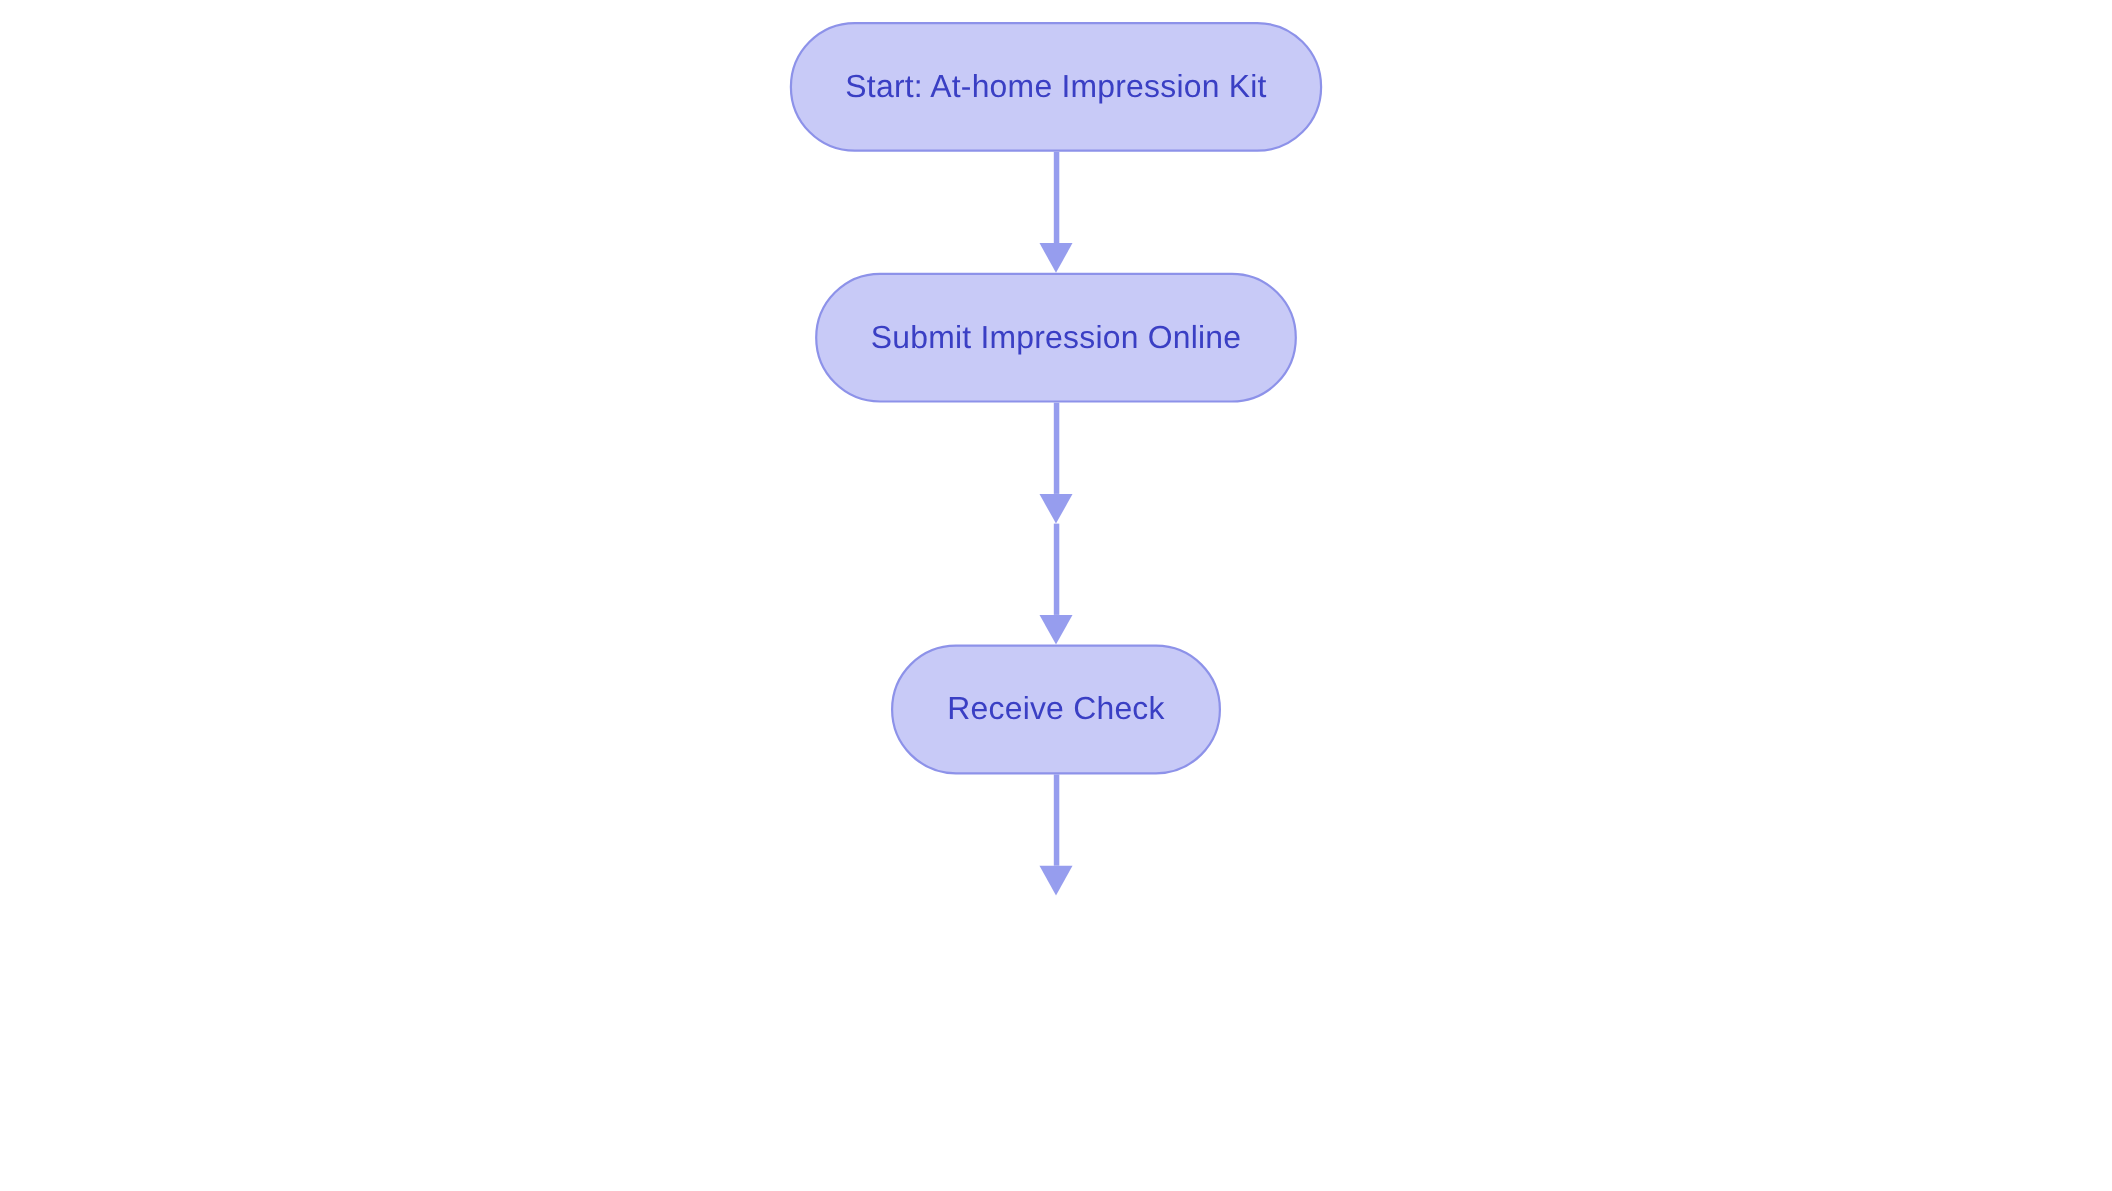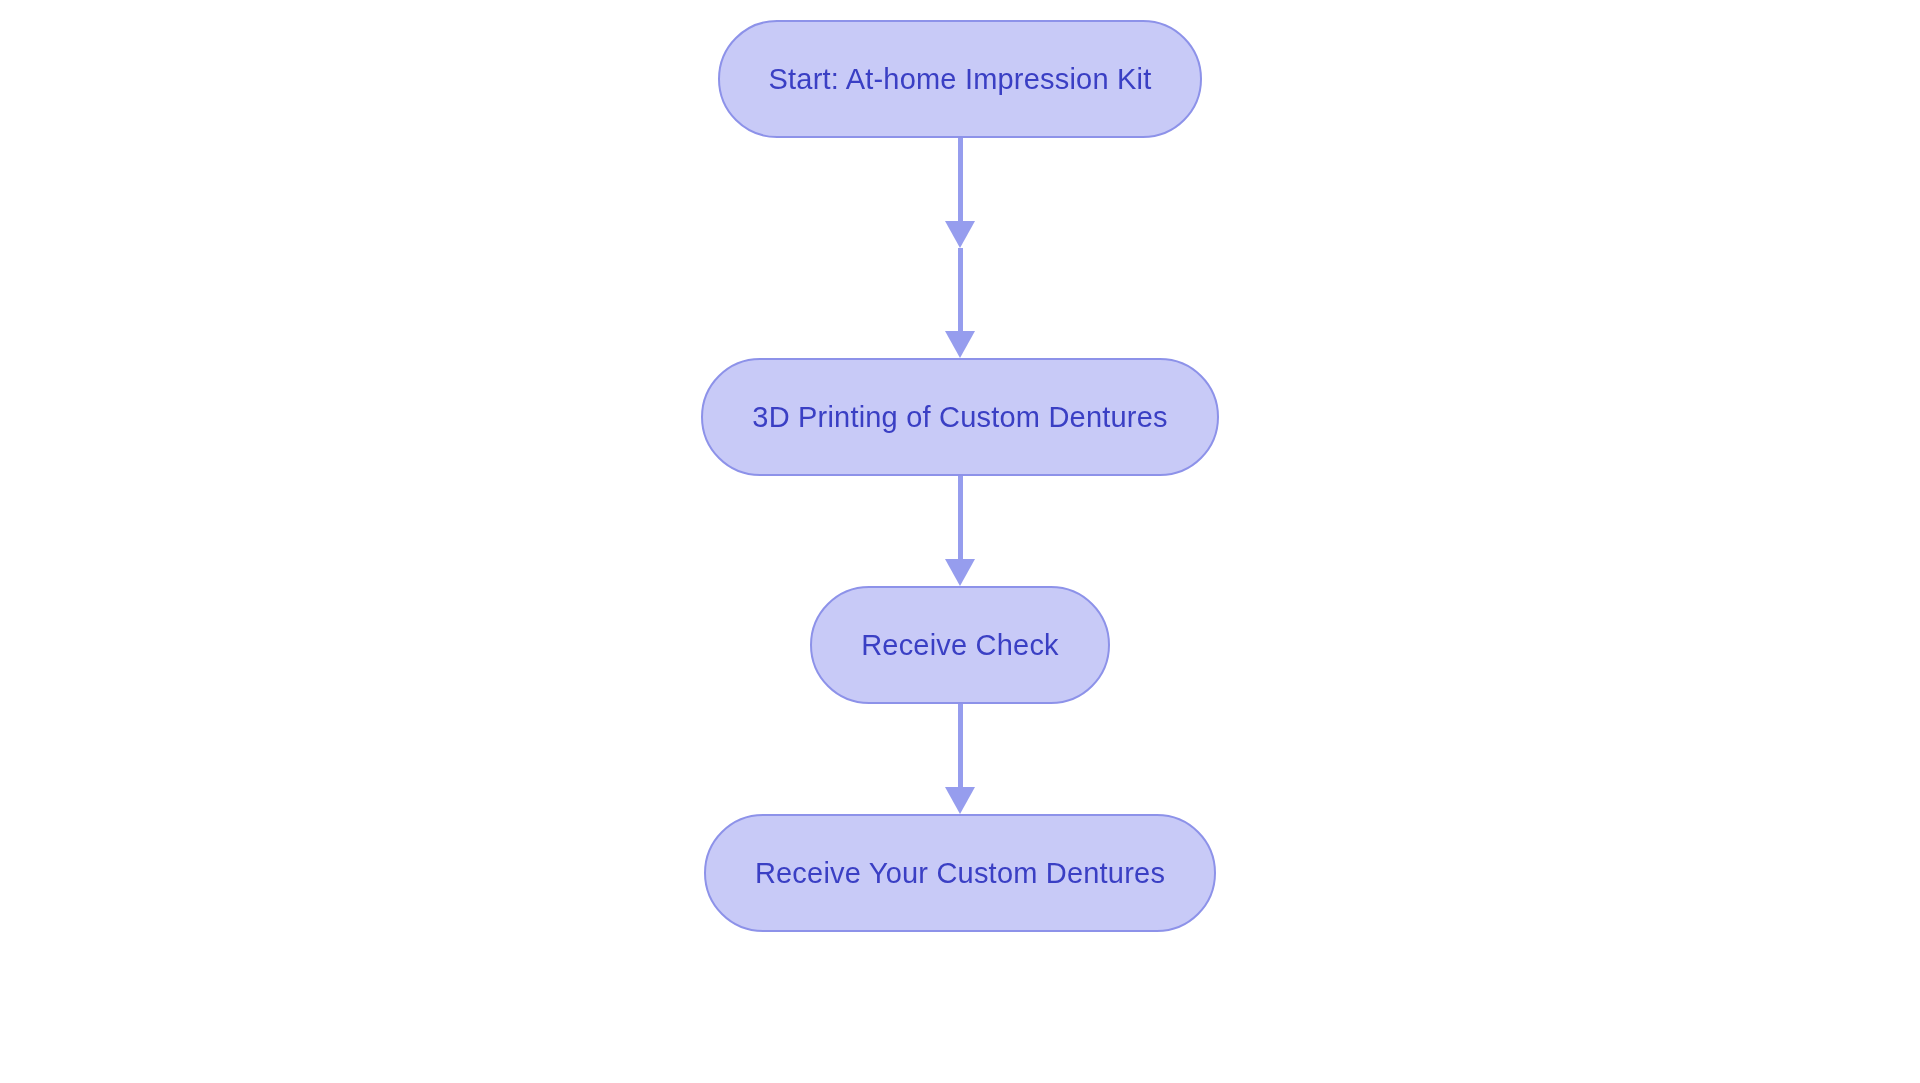--- a/index.html
+++ b/index.html
@@ -67,41 +67,38 @@
 
   <div class="node">
     <span>Start: At-home Impression Kit</span>
   </div>
 
   <div class="flow-arrow">
     <div class="arrow-line"></div>
     <div class="arrow-head"></div>
   </div>
 
+  <div class="node">
+    <span>Submit Impression Online</span>
+  </div>
 
   <div class="flow-arrow">
     <div class="arrow-line"></div>
     <div class="arrow-head"></div>
   </div>
 
-  <div class="node">
-    <span>3D Printing of Custom Dentures</span>
-  </div>
 
   <div class="flow-arrow">
     <div class="arrow-line"></div>
     <div class="arrow-head"></div>
   </div>
 
   <div class="node">
     <span>Receive Check</span>
   </div>
 
   <div class="flow-arrow">
     <div class="arrow-line"></div>
     <div class="arrow-head"></div>
   </div>
 
-  <div class="node">
-    <span>Receive Your Custom Dentures</span>
-  </div>
 
 </div>
 
 </body></html>

